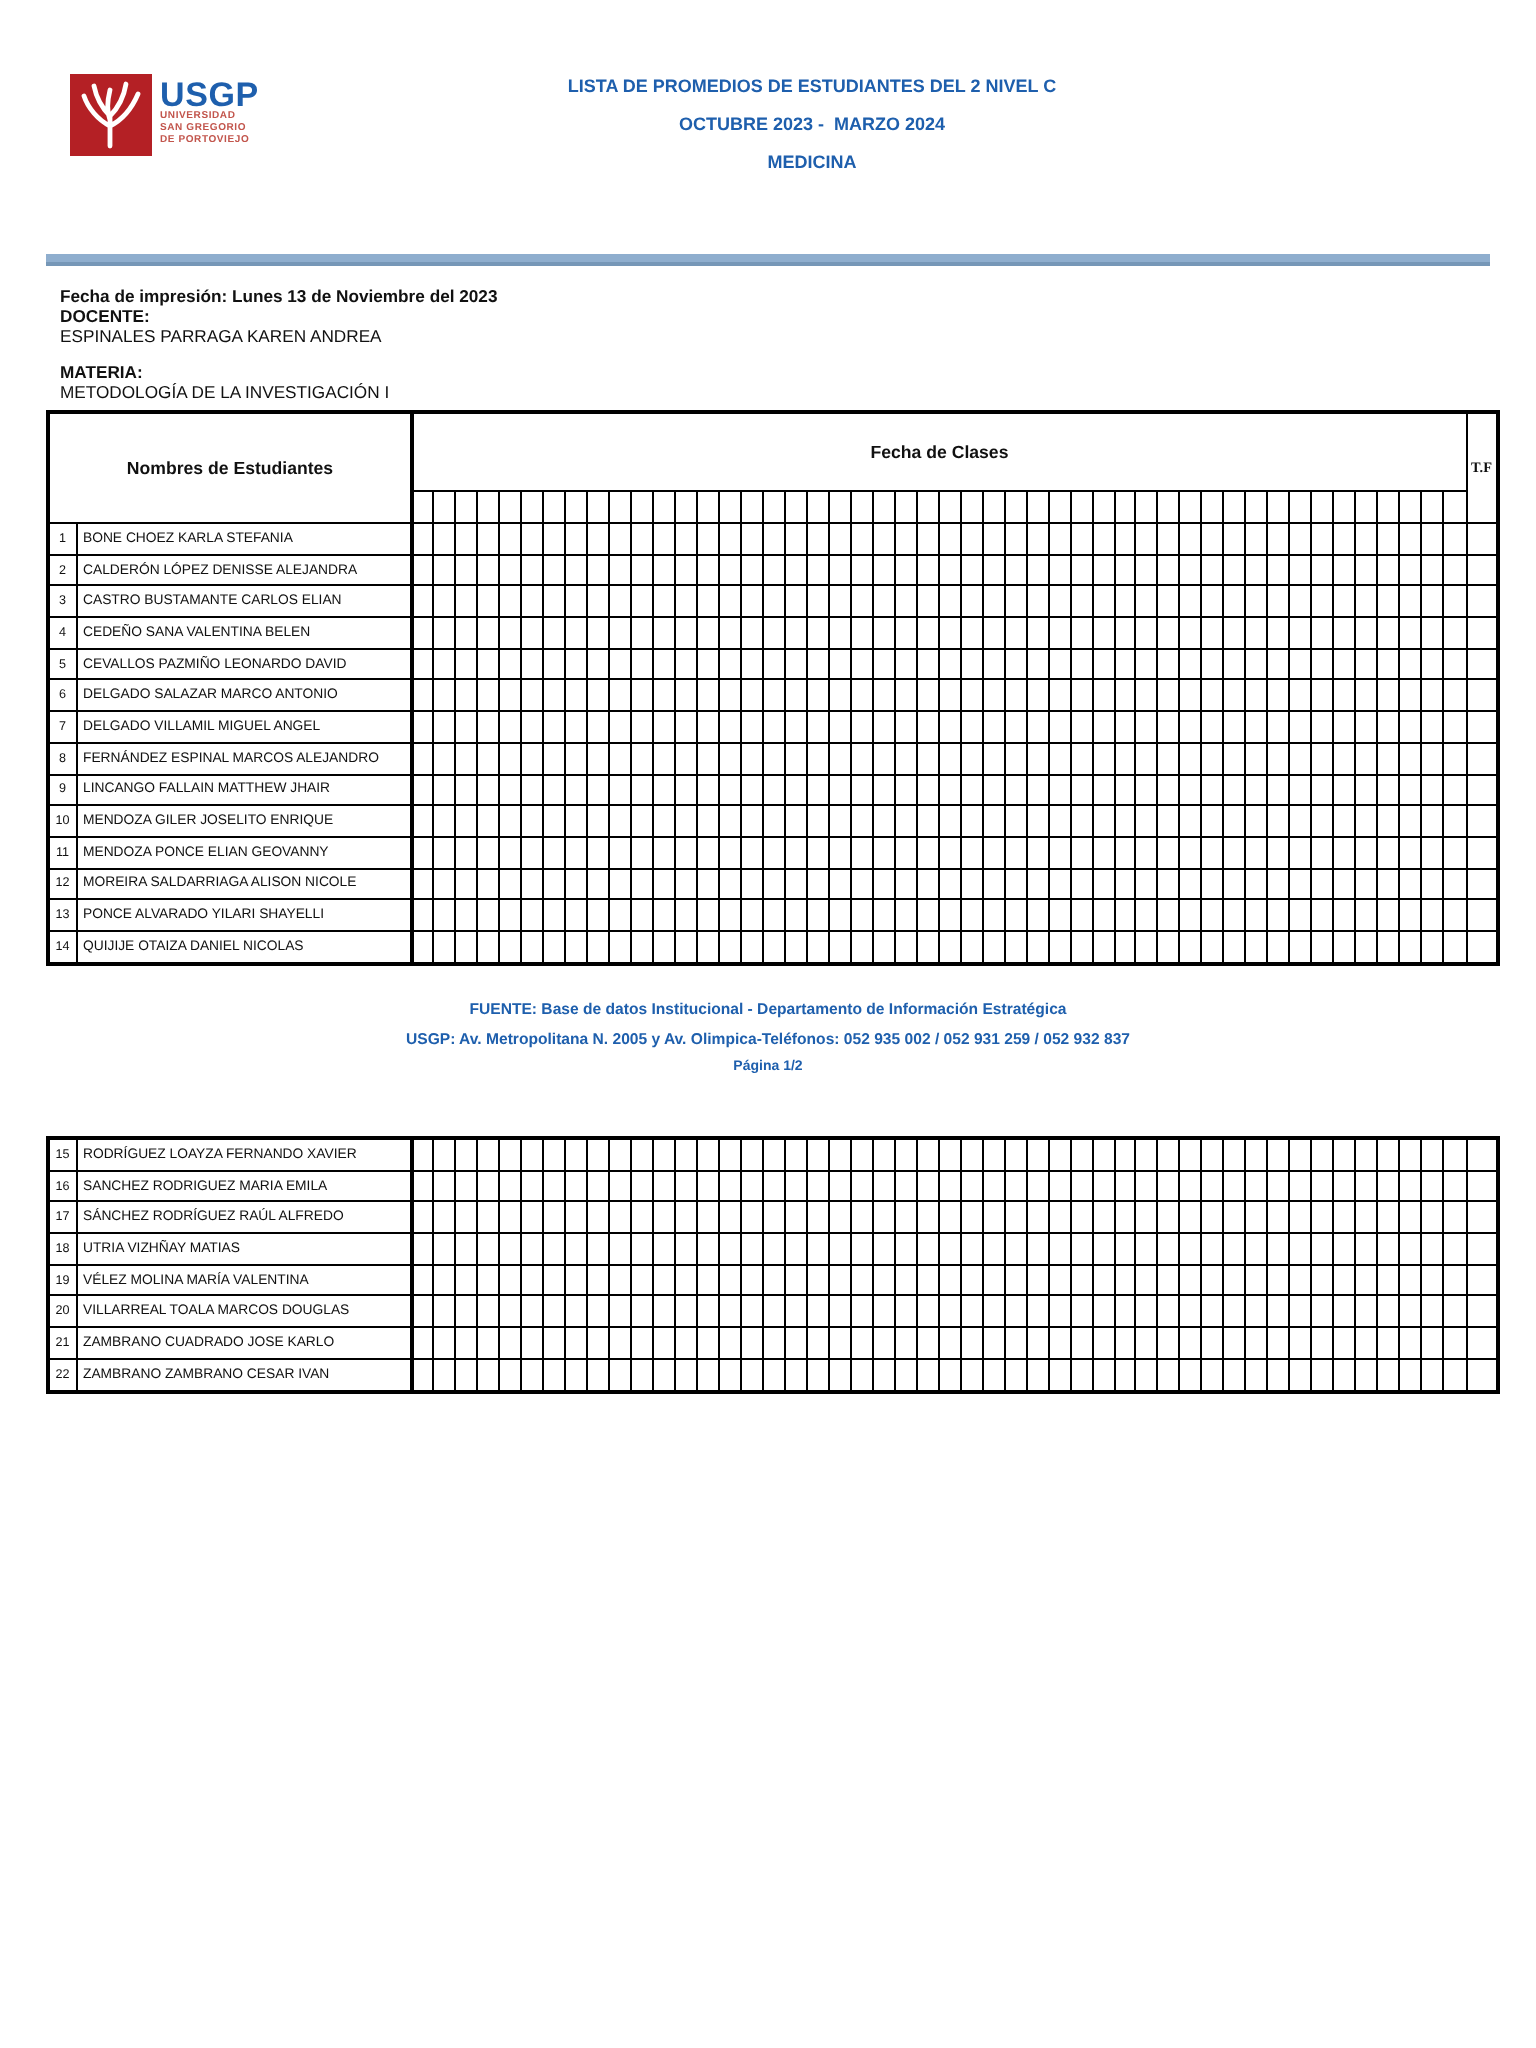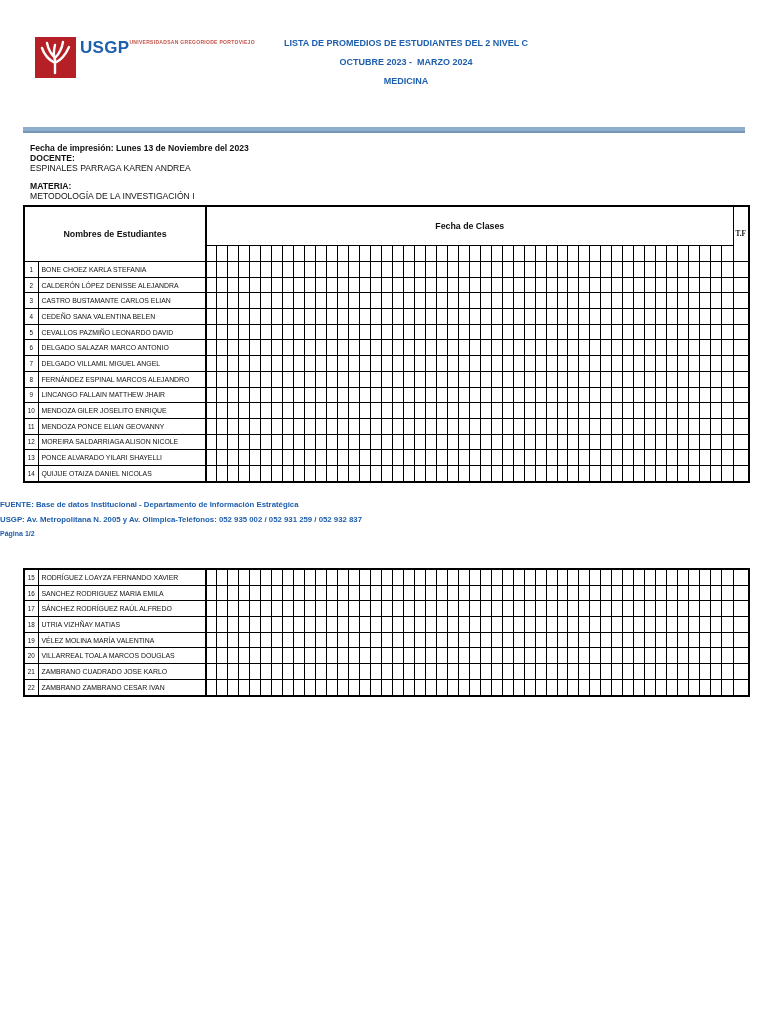--- a/index.html
+++ b/index.html
@@ -2,21 +2,21 @@
 <html><head>
 <meta charset="utf-8">
 <style>
   html,body { margin:0; padding:0; background:#ffffff; }
   body { width:768px; height:1024px; font-family:"Liberation Sans", sans-serif; }
   .page { position:relative; width:768px; height:1024px; background:#fff; overflow:hidden; }
 
   
   .logo-wrap { position:absolute; left:35px; top:37px; display:flex; gap:4px; }
   .logo-mark { width:41px; height:41px; display:block; }
-  .logo-text { display:flex; flex-direction:row; padding-top:3px; }
+  .logo-text { display:flex; flex-direction:column; padding-top:3px; }
   .logo-acronym { color:#1E5FAD; font-weight:bold; font-size:17px; line-height:16px; letter-spacing:0.3px; }
   .logo-sub { color:#C2554C; font-size:5px; font-weight:bold; line-height:5.8px; letter-spacing:0.3px; }
 
   
   .titles { position:absolute; top:34px; left:0; width:768px; padding-left:44px; box-sizing:border-box;
             text-align:center; color:#1E5FAD; font-weight:bold; font-size:9px; }
   .t-line { line-height:19px; white-space:pre; }
 
   
   .rule { position:absolute; left:23px; top:127px; width:722px; height:4px;
@@ -37,21 +37,21 @@
   .h-students { font-size:8.8px; font-weight:bold; color:#111; border-right-width:2px !important; }
   .h-dates { font-size:8.8px; font-weight:bold; color:#111; height:38px;margin-left:44px; }
   .h-tf { font-size:7.2px; font-weight:bold; color:#111;font-family:Liberation Serif, serif; }
   .date-strip th { height:15px; border-bottom-width:2px; }
   tbody td { height:14.7px; }
   .c-num-cell { font-size:6.3px; text-align:center; color:#111; }
   .c-name-cell { font-size:6.9px; text-align:left; padding-left:3px !important; color:#111;
                  white-space:nowrap; border-right-width:2px !important; }
 
   
-  .footer { position:absolute; top:498px; left:0; width:768px; color:#1E5FAD; font-weight:bold; }
+  .footer { position:absolute; top:498px; left:0; width:768px; text-align:center; color:#1E5FAD; font-weight:bold; }
   .f-line { font-size:7.8px; line-height:14.5px; }
   .f-page { font-size:7px; line-height:14.5px; }
 </style>
 </head>
 <body>
 
 <div class="page">
 
   <div class="logo-wrap">
     <svg class="logo-mark" viewBox="0 0 41 41" xmlns="http://www.w3.org/2000/svg">

